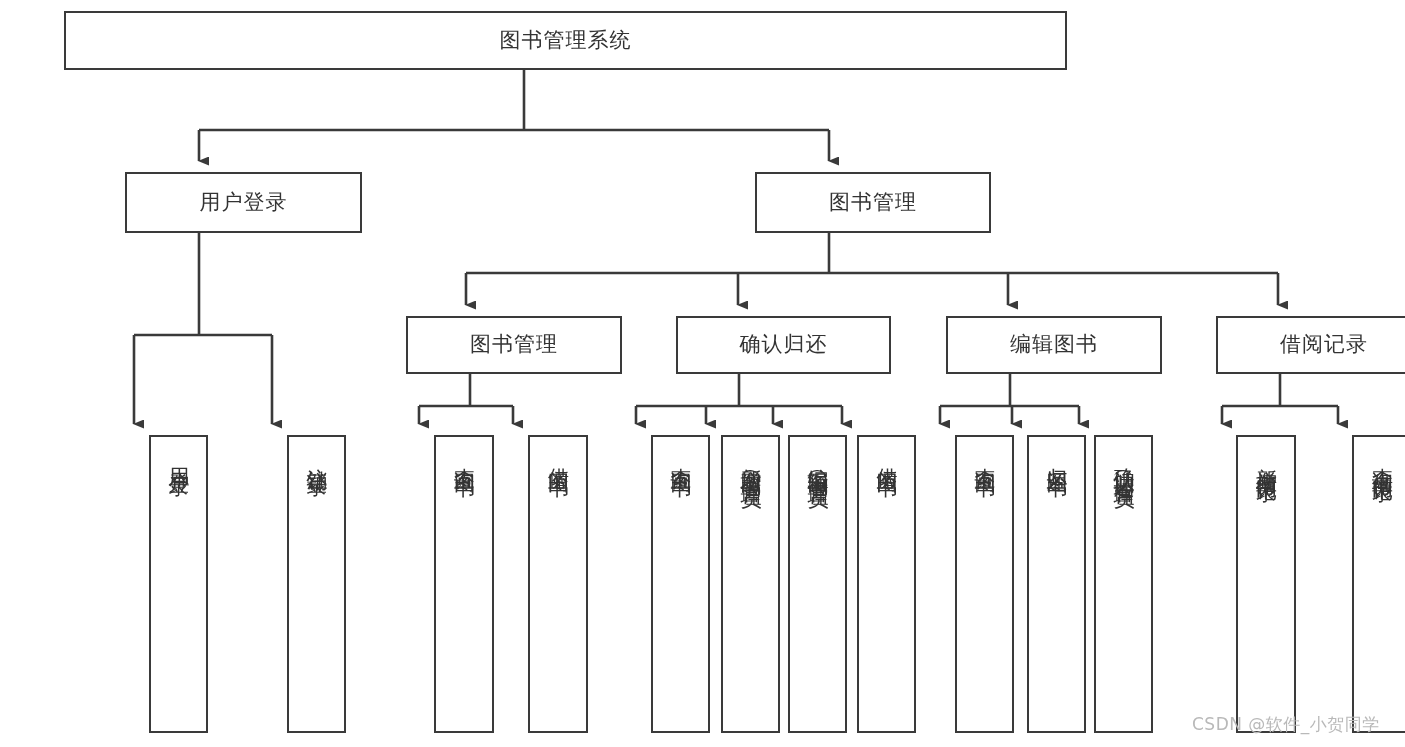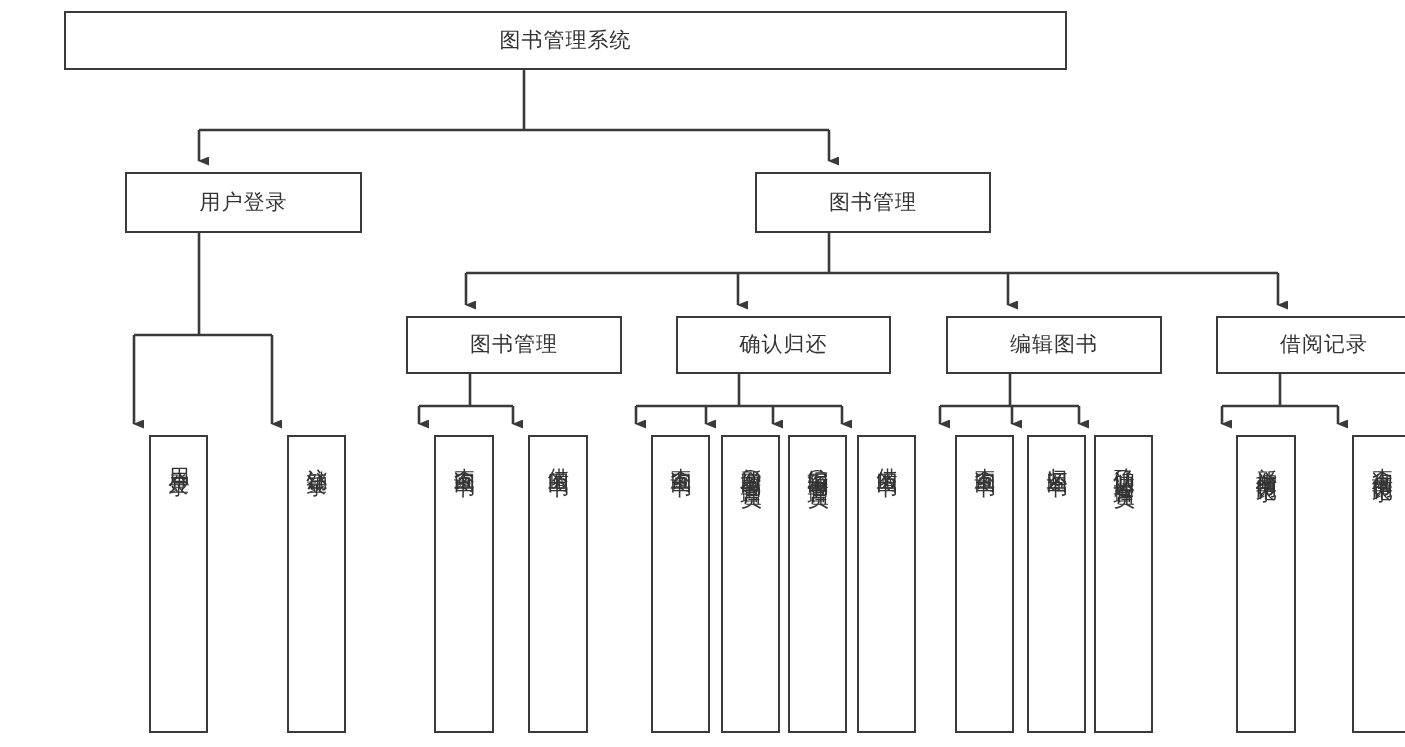--- a/index.html
+++ b/index.html
@@ -169,14 +169,15 @@
         <span class="vtext">确认归还（管理员）</span>
       </div>
       <div class="node vertical" style="left: 1192px; top: 435px; width: 60px; height: 298px;">
         <span class="vtext">新增借阅记录</span>
       </div>
       <div class="node vertical" style="left: 1308px; top: 435px; width: 60px; height: 298px;">
         <span class="vtext">查询借阅记录</span>
       </div>
     </div>
 
+  <div class="watermark" style="left: 1192px; top: 713px; color: rgb(185, 185, 185);">CSDN @软件_小贺同学</div>
 
 </div>
 
 </body></html>

